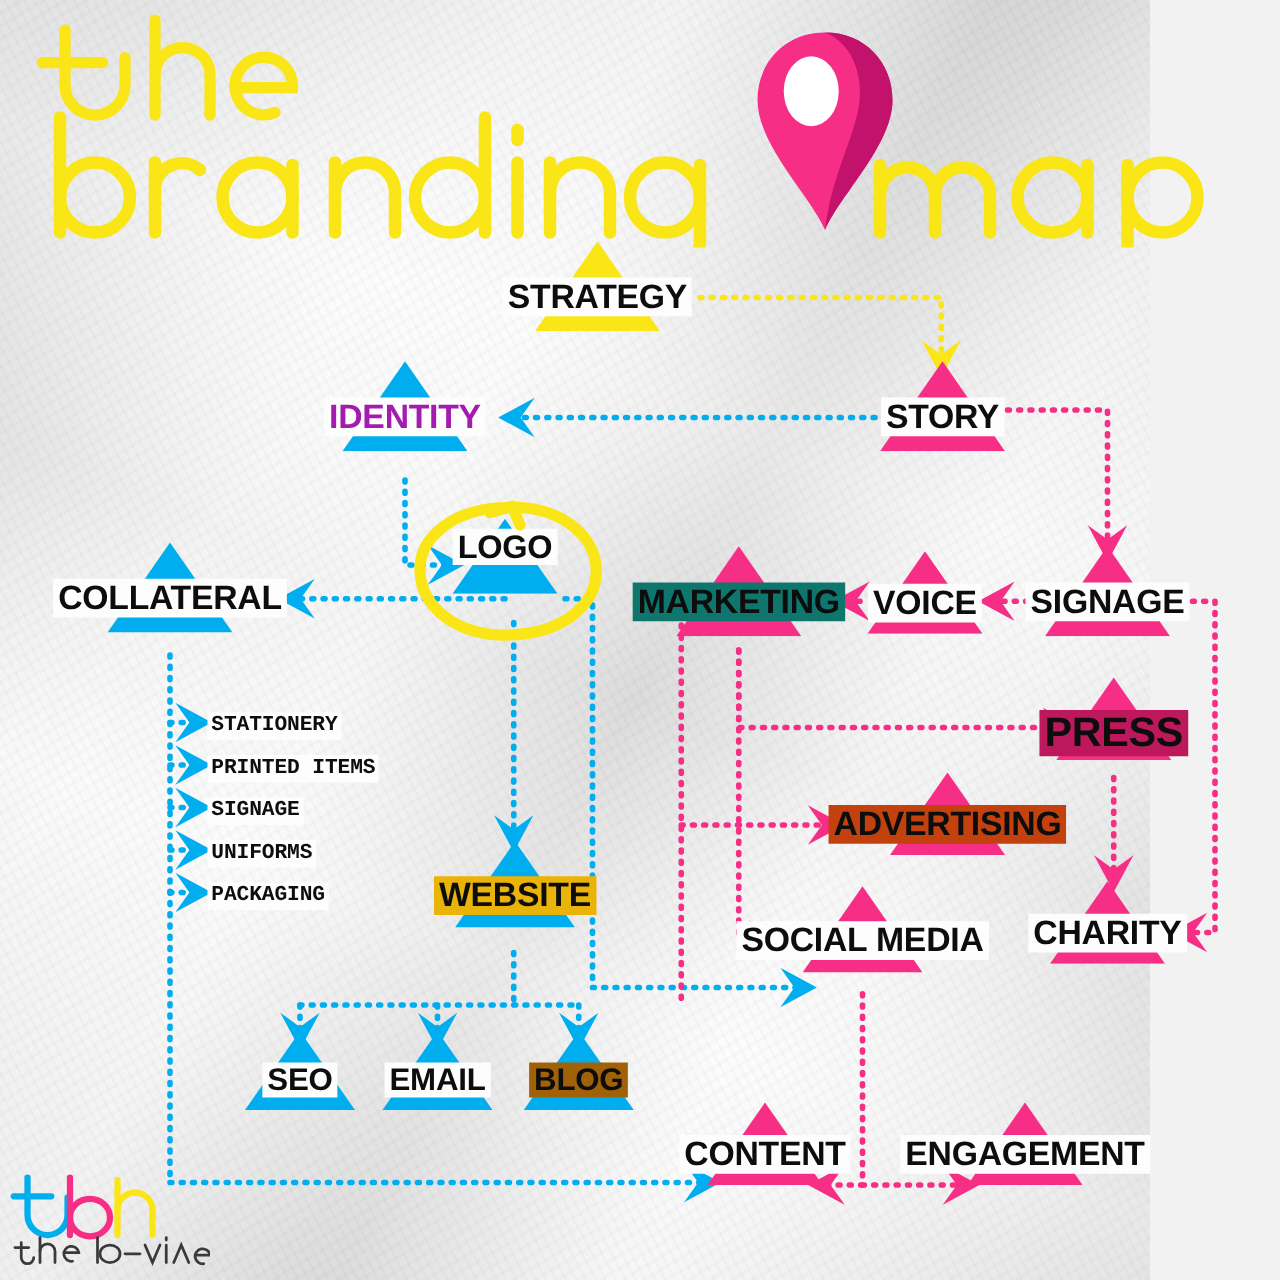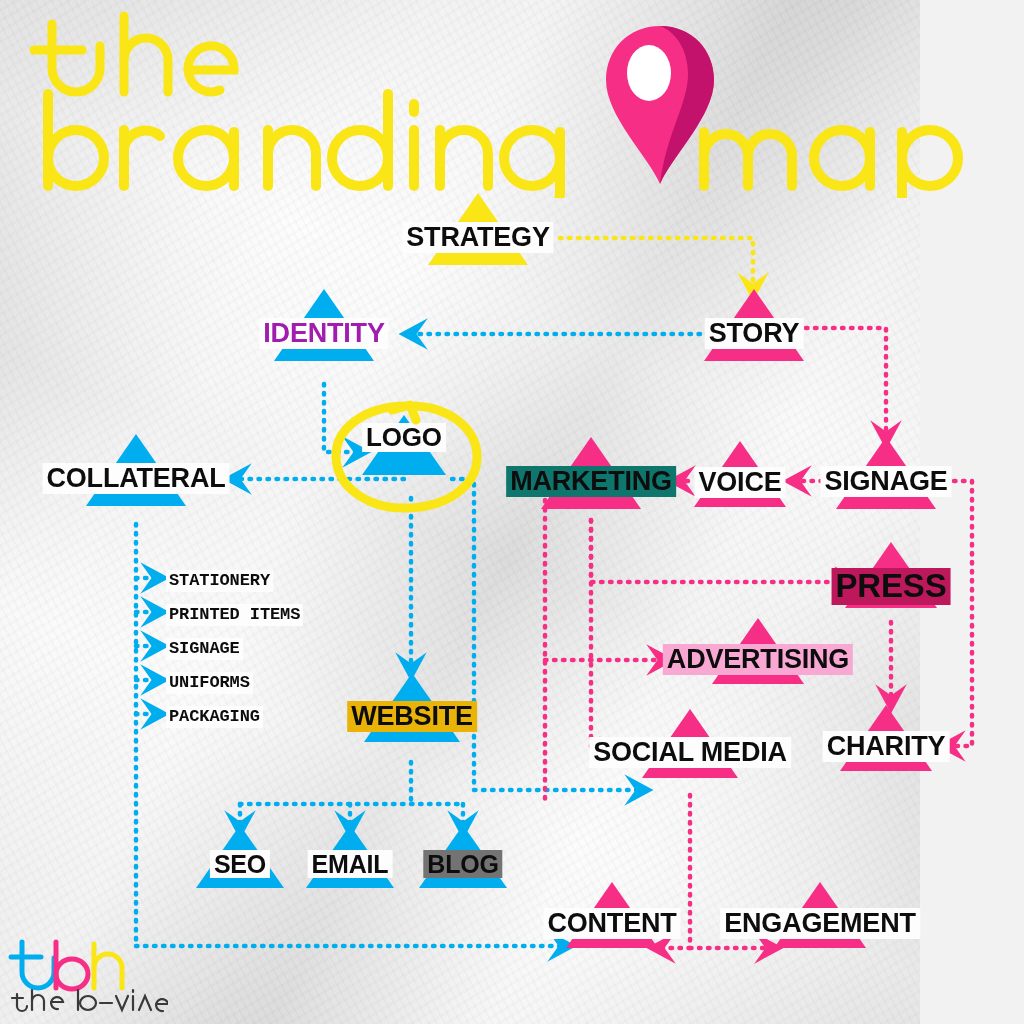--- a/index.html
+++ b/index.html
@@ -238,21 +238,21 @@
       <div class="node" style="left: 845px; top: 542.08px; width: 92px; height: 66px;">
         <svg width="92" height="66" viewBox="0 0 92 66" class="tri">
           <path d="M46 0 L92 66 L0 66 Z" fill="#F72E85"></path>
         </svg>
         <div class="lbl" style="font-size: 33px; top: 26px; background: #be185d; color: rgb(13, 13, 13);">PRESS</div>
       </div>
       <div class="node" style="left: 712px; top: 618.08px; width: 92px; height: 66px;">
         <svg width="92" height="66" viewBox="0 0 92 66" class="tri">
           <path d="M46 0 L92 66 L0 66 Z" fill="#F72E85"></path>
         </svg>
-        <div class="lbl" style="font-size: 27px; top: 26px; background: #f9a8d4; color: rgb(13, 13, 13);">ADVERTISING</div>
+        <div class="lbl" style="font-size: 27px; top: 26px; background: #c2410c; color: rgb(13, 13, 13);">ADVERTISING</div>
       </div>
       <div class="node" style="left: 364px; top: 673.22px; width: 96px; height: 69px;">
         <svg width="96" height="69" viewBox="0 0 96 69" class="tri">
           <path d="M48 0 L96 69 L0 69 Z" fill="#00AEEF"></path>
         </svg>
         <div class="lbl" style="font-size: 27px; top: 28px; background: #eab308; color: rgb(13, 13, 13);">WEBSITE</div>
       </div>
       <div class="node" style="left: 642px; top: 709.22px; width: 96px; height: 69px;">
         <svg width="96" height="69" viewBox="0 0 96 69" class="tri">
           <path d="M48 0 L96 69 L0 69 Z" fill="#F72E85"></path>
@@ -274,21 +274,21 @@
       <div class="node" style="left: 306px; top: 824.94px; width: 88px; height: 63px;">
         <svg width="88" height="63" viewBox="0 0 88 63" class="tri">
           <path d="M44 0 L88 63 L0 63 Z" fill="#00AEEF"></path>
         </svg>
         <div class="lbl" style="font-size: 25px; top: 25px; background: rgb(253, 253, 253); color: rgb(13, 13, 13);">EMAIL</div>
       </div>
       <div class="node" style="left: 419px; top: 824.94px; width: 88px; height: 63px;">
         <svg width="88" height="63" viewBox="0 0 88 63" class="tri">
           <path d="M44 0 L88 63 L0 63 Z" fill="#00AEEF"></path>
         </svg>
-        <div class="lbl" style="font-size: 25px; top: 25px; background: #737373; color: rgb(13, 13, 13);">BLOG</div>
+        <div class="lbl" style="font-size: 25px; top: 25px; background: #a16207; color: rgb(13, 13, 13);">BLOG</div>
       </div>
       <div class="node" style="left: 566px; top: 882.08px; width: 92px; height: 66px;">
         <svg width="92" height="66" viewBox="0 0 92 66" class="tri">
           <path d="M46 0 L92 66 L0 66 Z" fill="#F72E85"></path>
         </svg>
         <div class="lbl" style="font-size: 27px; top: 26px; background: rgb(253, 253, 253); color: rgb(13, 13, 13);">CONTENT</div>
       </div>
       <div class="node" style="left: 774px; top: 882.08px; width: 92px; height: 66px;">
         <svg width="92" height="66" viewBox="0 0 92 66" class="tri">
           <path d="M46 0 L92 66 L0 66 Z" fill="#F72E85"></path>

